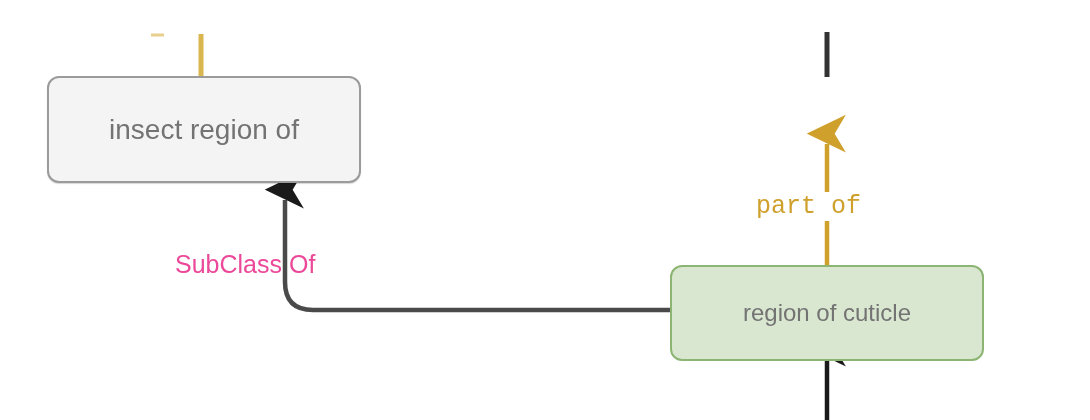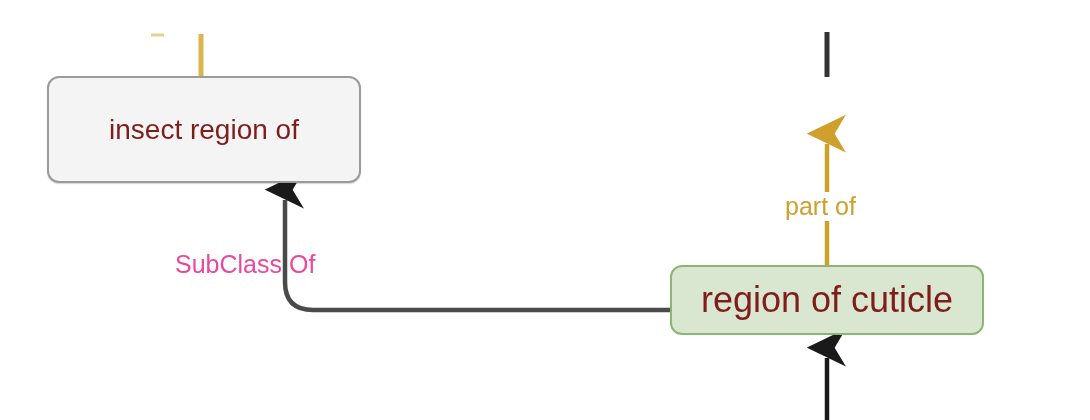--- a/index.html
+++ b/index.html
@@ -25,21 +25,21 @@
     height: 420px;
   }
   .node {
     position: absolute;
     box-sizing: border-box;
     display: flex;
     align-items: center;
     justify-content: center;
     text-align: center;
     border-radius: 12px;
-    color: #7f1d1d;
+    color: #737373;
     line-height: 1.18;
     z-index: 3;
   }
   .node-plain {
     background: #f4f4f4;
     border: 2px solid #9b9b9b;
     box-shadow: 0 1px 1px rgba(0,0,0,0.16);
   }
   .node-highlight {
     background: #d9e7d0;
@@ -58,41 +58,42 @@
     top: 76px;
     width: 382px;
     height: 60px;
     font-size: 28px;
     padding: 0 14px;
   }
   #node-region-of-cuticle {
     left: 670px;
     top: 265px;
     width: 314px;
-    height: 70px;
-    font-size: 36px;
+    height: 96px;
+    font-size: 24px;
     padding: 0 14px;
   }
   .edge-label {
     position: absolute;
     z-index: 4;
     font-size: 25px;
     white-space: nowrap;
   }
   #edge-label-subclass-of {
     left: 175px;
     top: 250px;
     color: #ec4899;
   }
   #edge-label-part-of {
-    left: 781px;
+    left: 752px;
     top: 192px;
     color: #cfa02b;
     background: #ffffff;
     padding: 0 4px;
+    font-family: Liberation Mono, monospace;
   }
 </style>
 </head>
 <body>
 
 <div id="canvas">
 
   <svg id="edge-layer" viewBox="0 0 1090 420" width="1090" height="420" xmlns="http://www.w3.org/2000/svg">
     <defs>
       <marker id="arrow-dark" markerWidth="9" markerHeight="9" refX="2.2" refY="4.5" orient="auto" markerUnits="strokeWidth">

